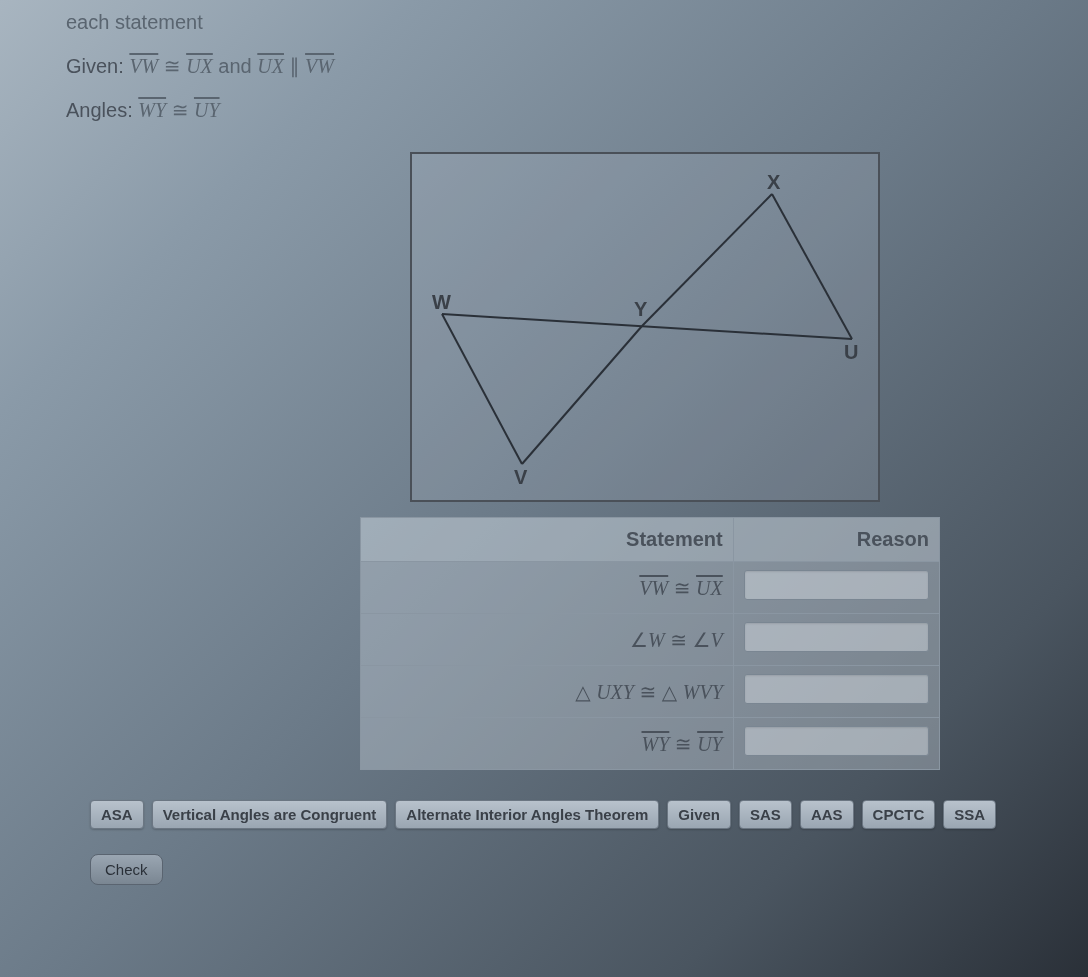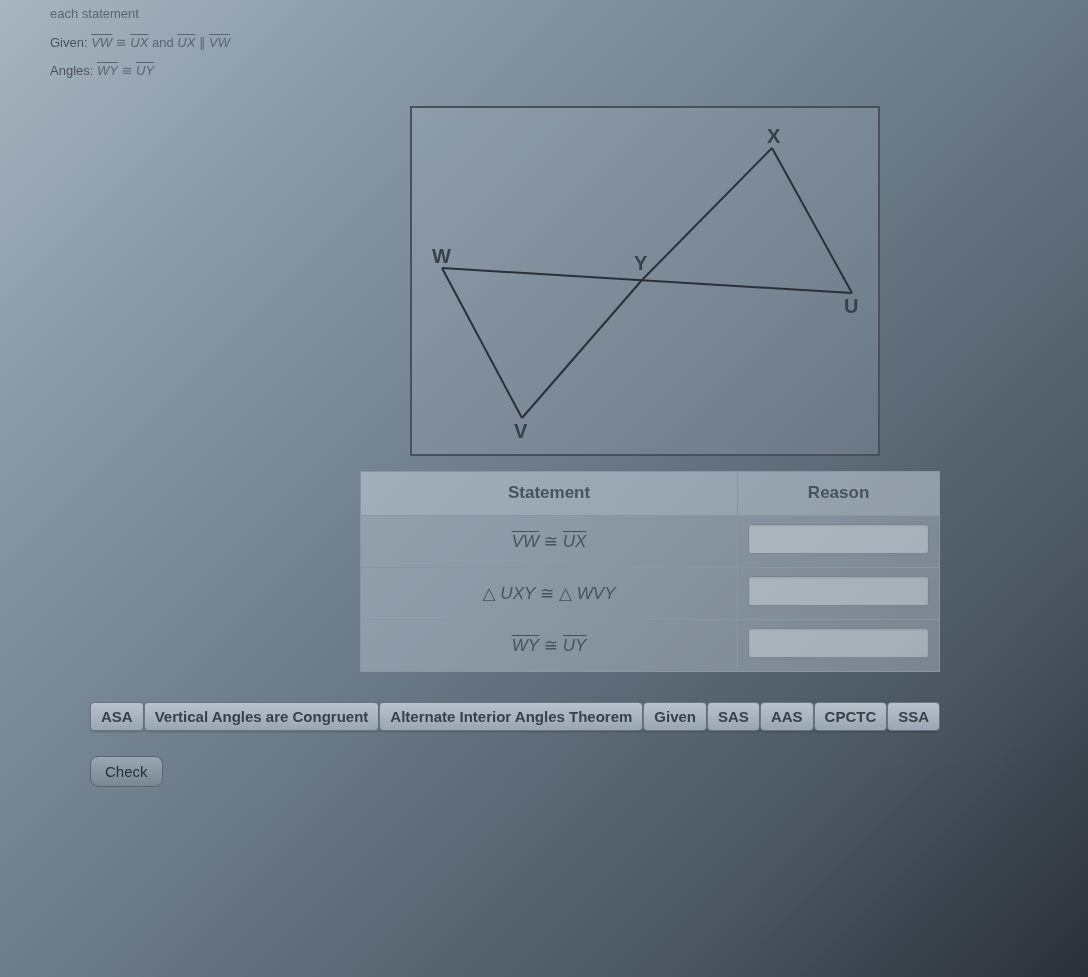--- a/index.html
+++ b/index.html
@@ -11,24 +11,25 @@
     background: linear-gradient(135deg, #a8b5c0 0%, #8a9aa8 20%, #6b7a88 50%, #4a5560 80%, #2a3038 100%);
     font-family: Arial, Helvetica, sans-serif;
     color: #3a4048;
     position: relative;
     overflow: hidden;
   }
   .content {
     padding: 0 50px;
   }
   .problem-text {
-    font-size: 13px;
+    font-size: 20px;
     color: #5a6570;
     line-height: 2.2;
     margin-bottom: 20px;
+    margin-left: 16px;
   }
   .problem-text .label {
     font-weight: normal;
     color: #4a525c;
   }
   .overline { text-decoration: overline; }
   .figure-box {
     width: 470px;
     height: 350px;
     border: 2px solid #4a5058;
@@ -38,22 +39,22 @@
   }
   .proof-table {
     border-collapse: collapse;
     margin: 0 0 0 310px;
     width: 580px;
     background: rgba(210,218,225,0.35);
   }
   .proof-table th, .proof-table td {
     border: 1px solid #8a96a2;
     padding: 8px 10px;
-    text-align: center;
-    font-size: 17px;
+    text-align: right;
+    font-size: 20px;
     color: #4a525c;
     height: 44px;
     vertical-align: middle;
   }
   .proof-table th {
     font-weight: bold;
     background: rgba(200,210,220,0.25);
   }
   .reason-drop {
     width: 100%;
@@ -63,20 +64,21 @@
     background: rgba(230,235,240,0.4);
     box-shadow: inset 0 1px 2px rgba(0,0,0,0.1);
     display: inline-block;
     padding: 4px 6px;
     font-size: 15px;
     color: #4a525c;
   }
   .tile-row {
     margin: 30px 0 0 40px;
     display: flex;
+    gap: 8px;
     flex-wrap: wrap;
   }
   .tile {
     padding: 5px 10px;
     border: 1px solid #6b7682;
     border-radius: 4px;
     background: linear-gradient(#b8c2cc, #9aa6b2);
     color: #3a4048;
     font-size: 15px;
     font-weight: bold;
@@ -86,21 +88,21 @@
   .check-btn {
     margin: 25px 0 0 40px;
     padding: 6px 14px;
     border: 1px solid #5a6470;
     border-radius: 8px;
     background: linear-gradient(#9aa6b2, #7a8692);
     color: #2a3038;
     font-size: 15px;
     cursor: pointer;
   }
-  .math-it { font-style: italic; font-family: Liberation Sans, sans-serif; }
+  .math-it { font-style: italic; font-family: Liberation Serif, serif; }
   svg text { font-family: Arial, sans-serif; font-weight: bold; fill: #3a4048; }
 </style>
 </head>
 <body>
 
 <div class="content">
   <div class="problem-text">
     <div>each statement</div>
     <div>
       <span class="label">Given:</span>
@@ -137,20 +139,24 @@
         <th>Statement</th>
         <th>Reason</th>
       </tr>
     </thead>
     <tbody id="proof-body">
         <tr>
           <td><span class="overline math-it">VW</span> ≅ <span class="overline math-it">UX</span></td>
           <td><div class="reason-drop"></div></td>
         </tr>
         <tr>
+          <td>∠<span class="math-it">W</span> ≅ ∠<span class="math-it">V</span></td>
+          <td><div class="reason-drop"></div></td>
+        </tr>
+        <tr>
           <td>△ <span class="math-it">UXY</span> ≅ △ <span class="math-it">WVY</span></td>
           <td><div class="reason-drop"></div></td>
         </tr>
         <tr>
           <td><span class="overline math-it">WY</span> ≅ <span class="overline math-it">UY</span></td>
           <td><div class="reason-drop"></div></td>
         </tr>
       </tbody>
   </table>
 

